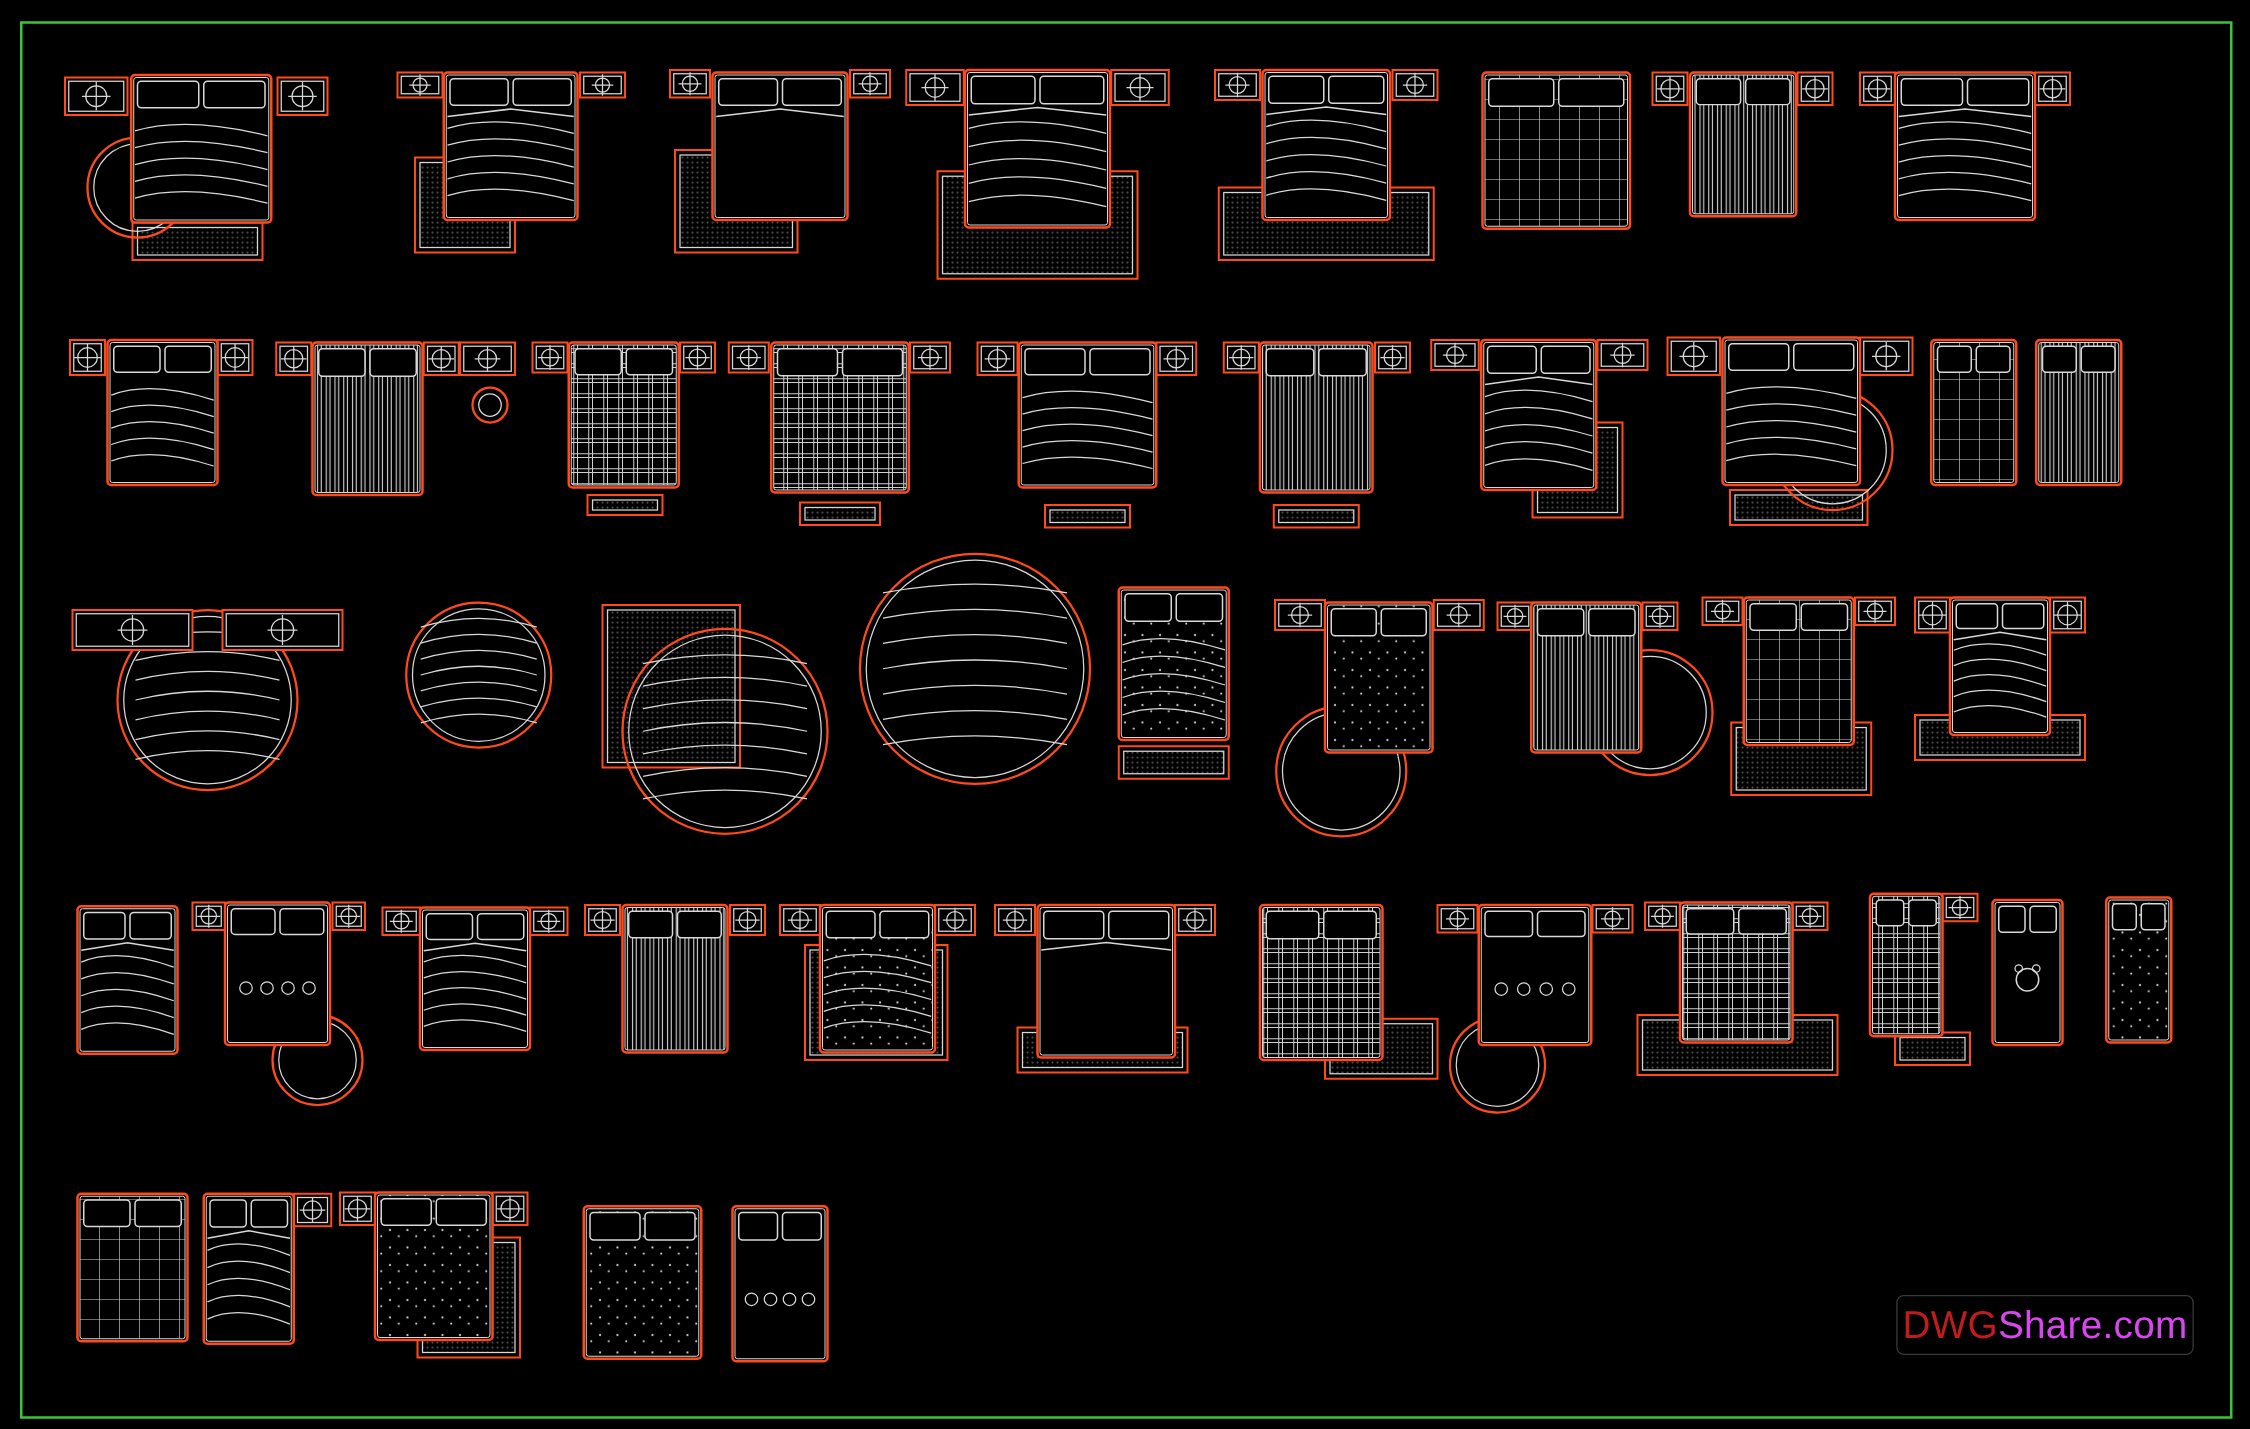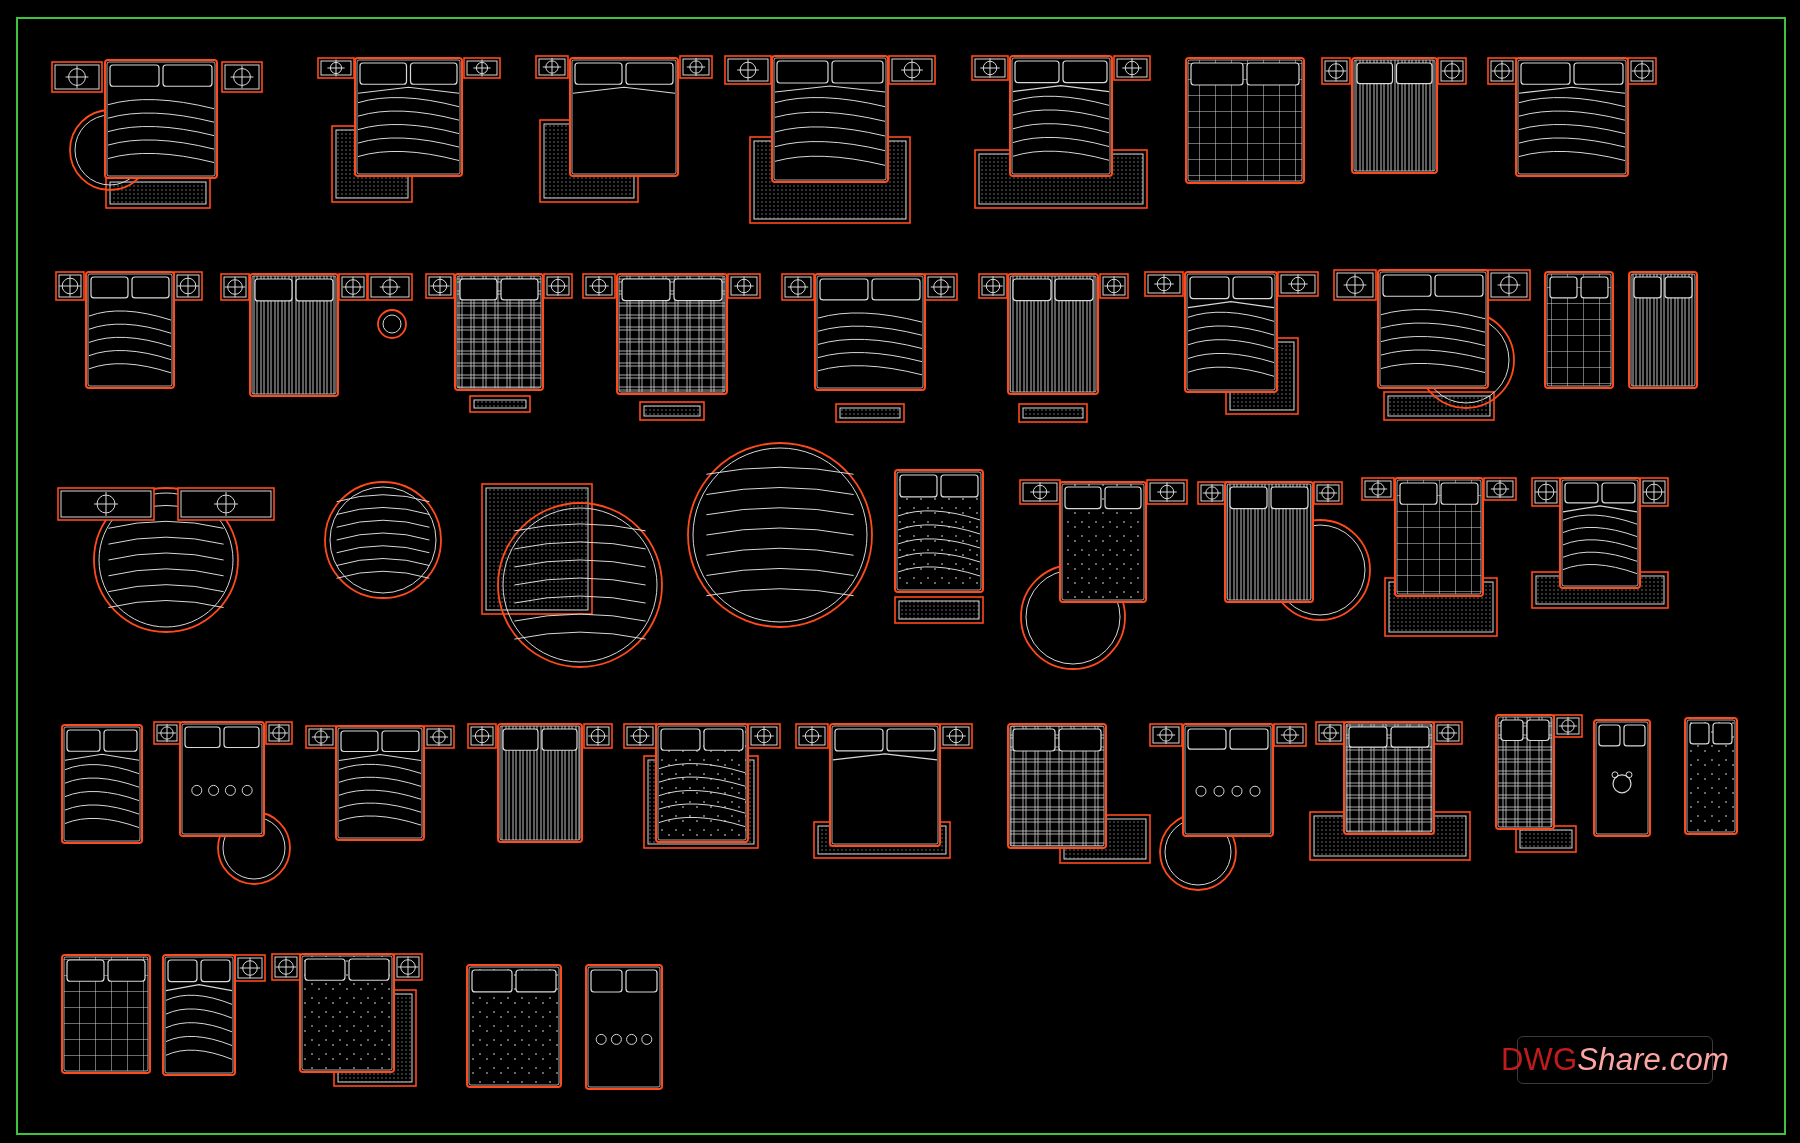--- a/index.html
+++ b/index.html
@@ -1,21 +1,21 @@
 <!DOCTYPE html>
 <html><head>
 <meta charset="utf-8">
 <style>
   html, body { margin:0; padding:0; background:#000; }
   body { width:1800px; height:1143px; position:relative; overflow:hidden; font-family:"Liberation Sans", sans-serif; }
   #sheet-border { position:absolute; left:16px; top:17px; width:1770px; height:1118px; border:2px solid #3ec43a; box-sizing:border-box; }
   #canvas { position:absolute; left:0; top:0; }
-  #watermark { position:absolute; left:1517px; top:1036px; width:196px; height:48px; border:1px solid #3a3a3a; border-radius:6px; box-sizing:border-box; display:flex; align-items:center; justify-content:center; font-size:31px; letter-spacing:0.2px; }
+  #watermark { position:absolute; left:1517px; top:1036px; width:238px; height:48px; border:1px solid #3a3a3a; border-radius:6px; box-sizing:border-box; display:flex; align-items:center; justify-content:center; font-size:31px; letter-spacing:0.2px; }
   #watermark .wm-red { color:#c01c1c; }
-  #watermark .wm-grey { color:#fca5a5;font-style:italic; }
+  #watermark .wm-grey { color:#d946ef; }
 </style>
 </head>
 <body>
 
 <div id="sheet-border"></div>
 
 <svg id="canvas" width="1800" height="1143" viewBox="0 0 1800 1143" xmlns="http://www.w3.org/2000/svg">
   <defs>
     <pattern id="pat-dots" width="6" height="6" patternUnits="userSpaceOnUse">
         <circle cx="3" cy="3" r="1" fill="#cfcfcf"></circle>

